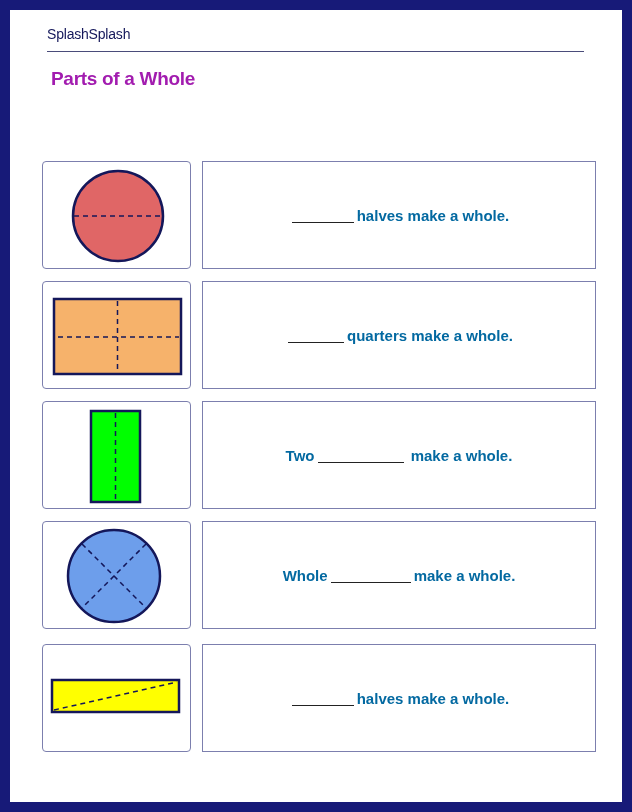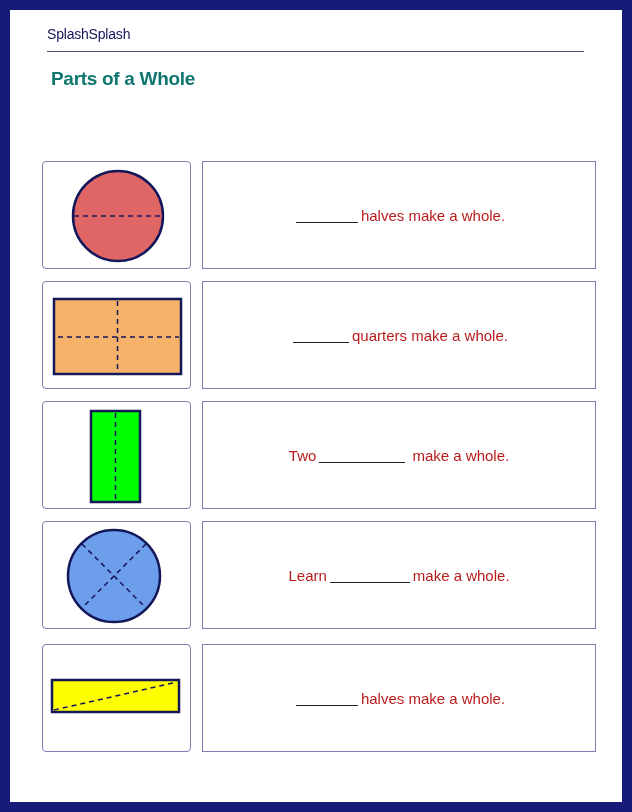--- a/index.html
+++ b/index.html
@@ -18,37 +18,37 @@
     position: absolute; left: 37px; top: 16px;
     font-size: 14px; color: #14175a; letter-spacing: -0.2px;
   }
   .logo .b { font-weight: normal; }
   .rule {
     position: absolute; left: 37px; top: 41px; width: 537px; height: 1px;
     background: #4a4c7a;
   }
   .title {
     position: absolute; left: 41px; top: 58px;
-    font-size: 19px; font-weight: bold; color: #0f766e; letter-spacing: -0.3px;
+    font-size: 19px; font-weight: bold; color: #a21caf; letter-spacing: -0.3px;
   }
   .instr {
     position: absolute; left: 41px; top: 100px;
     font-size: 15px; color: #1a1a1a;
   }
   .row { position: absolute; left: 32px; width: 554px; height: 108px; }
   .pic {
     position: absolute; left: 0; top: 0; width: 147px; height: 106px;
     border: 1px solid #7c7fae; border-radius: 4px; background: #fff;
   }
   .pic svg { position: absolute; left: 0; top: 0; }
   .sent {
     position: absolute; left: 160px; top: 0; width: 392px; height: 106px;
     border: 1px solid #7c7fae; background: #fff;
     display: flex; align-items: center; justify-content: center;
-    font-size: 15px; color: #b91c1c;
+    font-size: 15px; color: #0369a1; font-weight: bold;
   }
   .blank {
     display: inline-block; border-bottom: 1.5px solid #222;
     height: 14px; vertical-align: baseline; margin: 0 3px;
   }
 </style>
 </head>
 <body>
 
 <div class="page">
@@ -105,21 +105,21 @@
 
   <div class="row" style="top:511px;">
     <div class="pic">
       <svg width="149" height="108">
         <circle cx="71" cy="54" r="46" fill="#6d9eeb" stroke="#14175a" stroke-width="2.5"></circle>
         <line x1="39" y1="22" x2="103" y2="86" stroke="#14175a" stroke-width="1.5" stroke-dasharray="5,4"></line>
         <line x1="103" y1="22" x2="39" y2="86" stroke="#14175a" stroke-width="1.5" stroke-dasharray="5,4"></line>
       </svg>
     </div>
     <div class="sent">
-      <span>Learn</span>
+      <span>Whole</span>
       <span class="blank" style="width:80px;"></span>
       <span>make a whole.</span>
     </div>
   </div>
 
   <div class="row" style="top:634px;">
     <div class="pic">
       <svg width="149" height="108">
         <rect x="9" y="35" width="127" height="32" fill="#ffff00" stroke="#14175a" stroke-width="2.5"></rect>
         <line x1="11" y1="65" x2="134" y2="37" stroke="#14175a" stroke-width="1.5" stroke-dasharray="5,4"></line>

